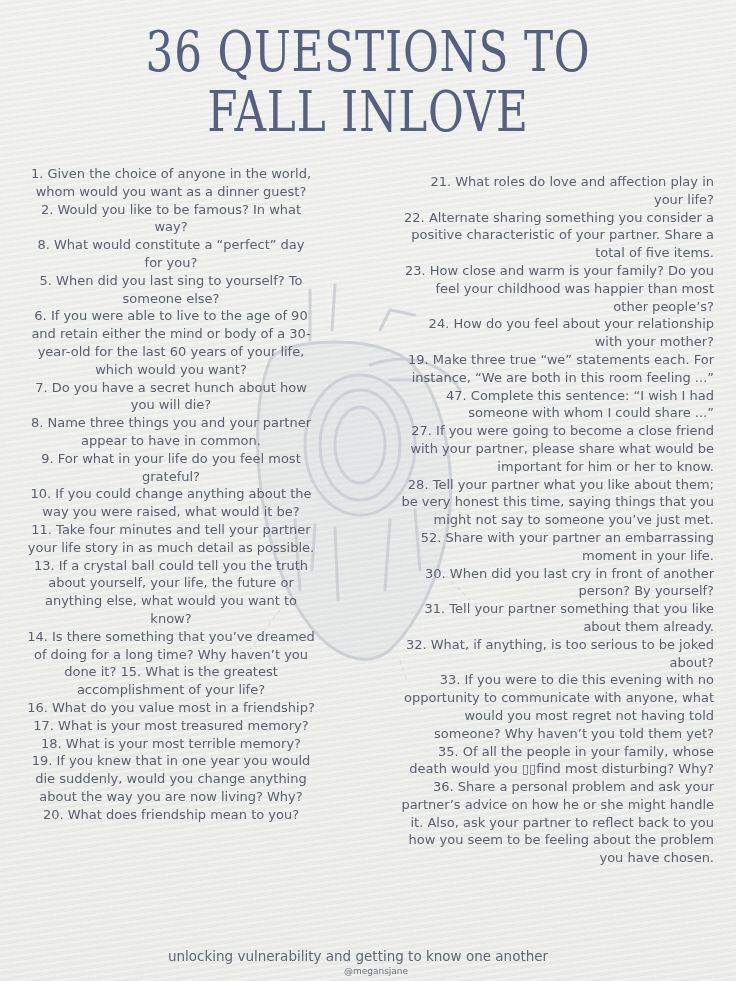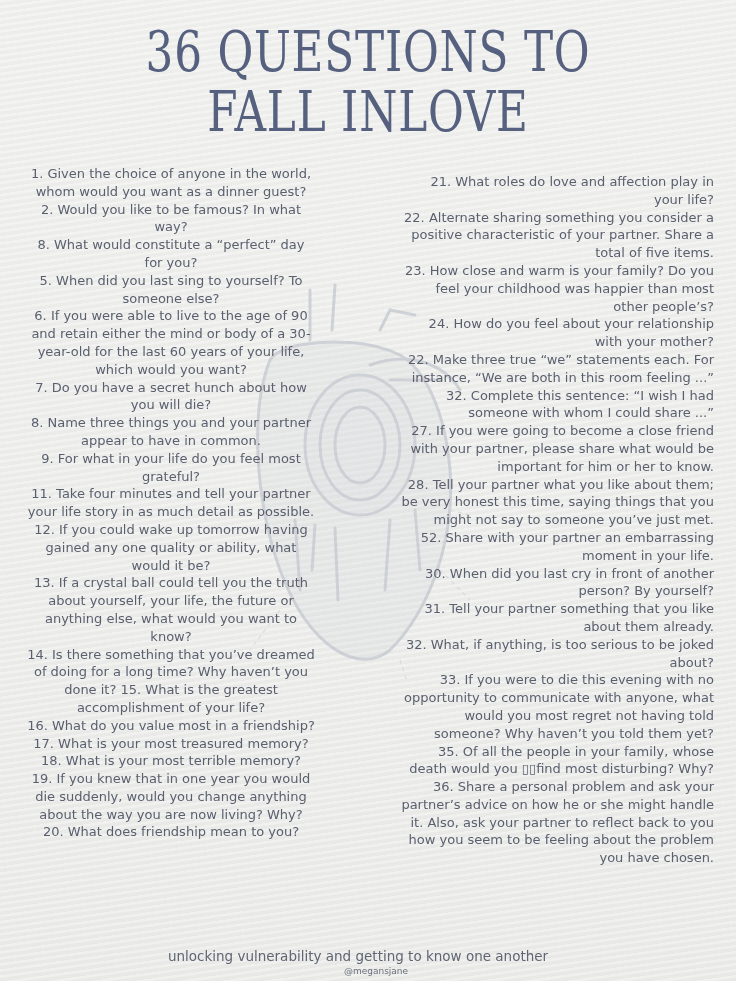--- a/index.html
+++ b/index.html
@@ -85,25 +85,24 @@
   <p class="q">6. If you were able to live to the age of 90
 and retain either the mind or body of a 30-
 year-old for the last 60 years of your life,
 which would you want?</p>
   <p class="q">7. Do you have a secret hunch about how
 you will die?</p>
   <p class="q">8. Name three things you and your partner
 appear to have in common.</p>
   <p class="q">9. For what in your life do you feel most
 grateful?</p>
+  <p class="q">10. If you could change anything about the
+way you were raised, what would it be?</p>
   <p class="q">11. Take four minutes and tell your partner
 your life story in as much detail as possible.</p>
-  <p class="q">12. If you could wake up tomorrow having
-gained any one quality or ability, what
-would it be?</p>
   <p class="q">13. If a crystal ball could tell you the truth
 about yourself, your life, the future or
 anything else, what would you want to
 know?</p>
   <p class="q">14. Is there something that you’ve dreamed
 of doing for a long time? Why haven’t you
 done it? 15. What is the greatest
 accomplishment of your life?</p>
   <p class="q">16. What do you value most in a friendship?</p>
   <p class="q">17. What is your most treasured memory?</p>
@@ -118,23 +117,23 @@
   <p class="q">21. What roles do love and affection play in
 your life?</p>
   <p class="q">22. Alternate sharing something you consider a
 positive characteristic of your partner. Share a
 total of five items.</p>
   <p class="q">23. How close and warm is your family? Do you
 feel your childhood was happier than most
 other people’s?</p>
   <p class="q">24. How do you feel about your relationship
 with your mother?</p>
-  <p class="q">22. Make three true “we” statements each. For
+  <p class="q">19. Make three true “we” statements each. For
 instance, “We are both in this room feeling ...”</p>
-  <p class="q">32. Complete this sentence: “I wish I had
+  <p class="q">47. Complete this sentence: “I wish I had
 someone with whom I could share ...”</p>
   <p class="q">27. If you were going to become a close friend
 with your partner, please share what would be
 important for him or her to know.</p>
   <p class="q">28. Tell your partner what you like about them;
 be very honest this time, saying things that you
 might not say to someone you’ve just met.</p>
   <p class="q">52. Share with your partner an embarrassing
 moment in your life.</p>
   <p class="q">30. When did you last cry in front of another

